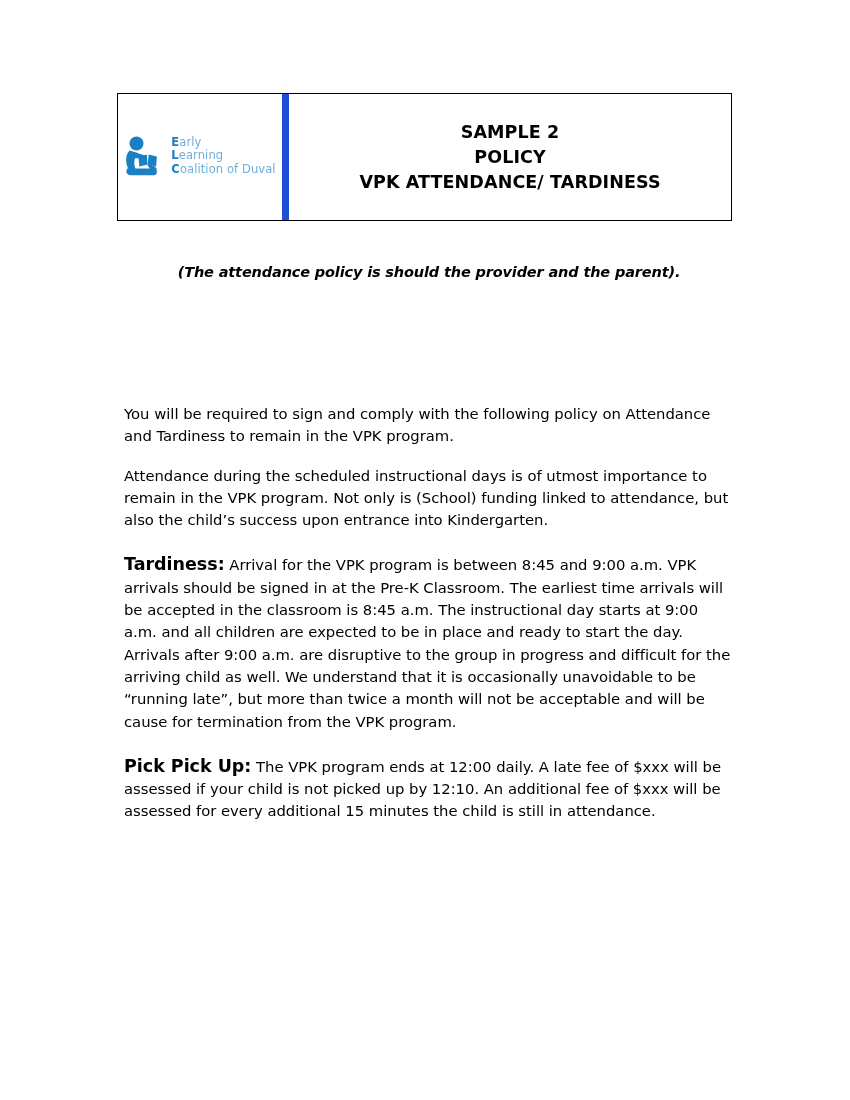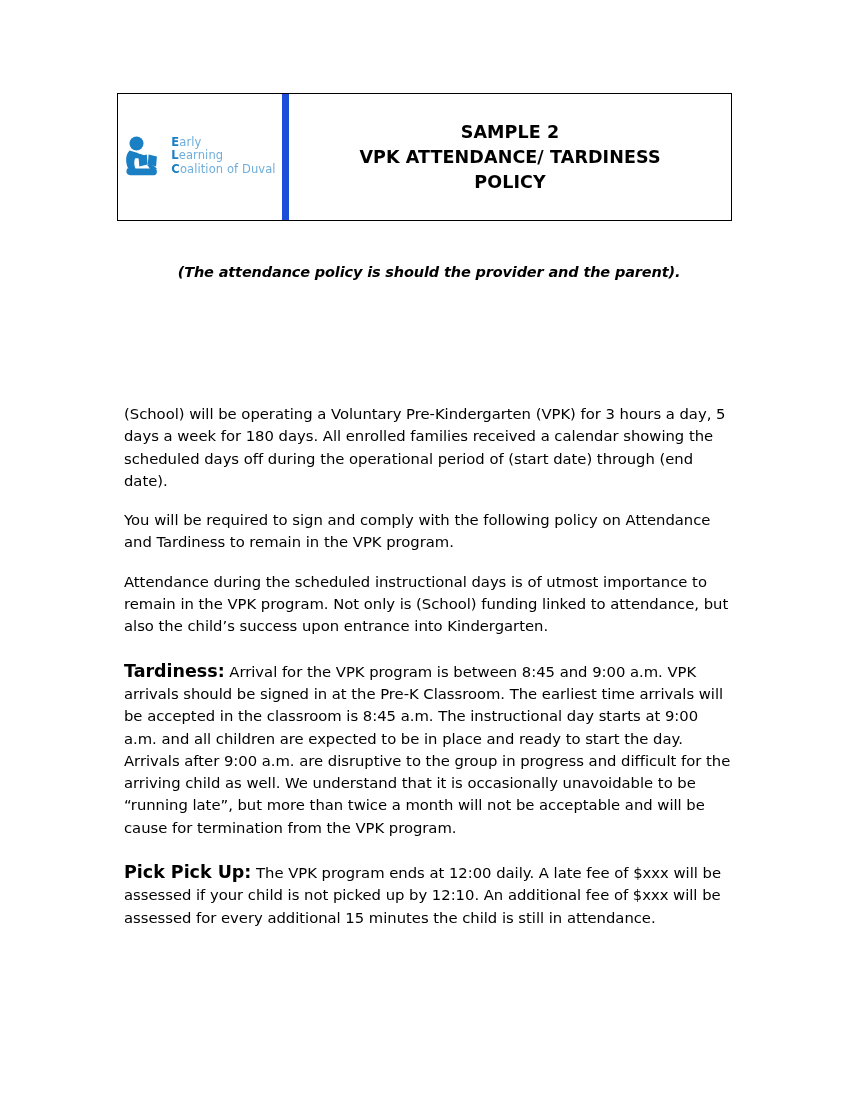--- a/index.html
+++ b/index.html
@@ -178,32 +178,31 @@
         <div><span class="cap">L</span>earning</div>
         <div><span class="cap">C</span>oalition of Duval</div>
       </div>
 
     </div>
   </div>
 
   <div class="header-cell-title">
     <div class="doc-title">
       <div>SAMPLE 2</div>
+      <div>POLICY</div>
       <div>VPK ATTENDANCE/ TARDINESS</div>
-      <div>POLICY</div>
     </div>
   </div>
 
 </div>
 
 <div class="subtitle">(The attendance policy is should the provider and the parent).</div>
 
 <div class="body-block">
 
-  <p class="para">(School) will be operating a Voluntary Pre-Kindergarten (VPK) for 3 hours a day, 5 days a week for 180 days.  All enrolled families received a calendar showing the scheduled days off during the operational period of (start date) through (end date).</p>
 
   <p class="para">You will be required to sign and comply with the following policy on Attendance and Tardiness to remain in the VPK program.</p>
 
   <p class="para">Attendance during the scheduled instructional days is of utmost importance to remain in the VPK program.  Not only is (School) funding linked to attendance, but also the child’s success upon entrance into Kindergarten.</p>
 
   <p class="para para-section"><span class="sec-head">Tardiness:</span><span>  Arrival for the VPK program is between 8:45 and 9:00 a.m.  VPK arrivals should be signed in at the Pre-K Classroom.  The earliest time arrivals will be accepted in the classroom is 8:45 a.m.  The instructional day starts at 9:00 a.m. and all children are expected to be in place and ready to start the day. Arrivals after 9:00 a.m. are disruptive to the group in progress and difficult for the arriving child as well.  We understand that it is occasionally unavoidable to be “running late”, but more than twice a month will not be acceptable and will be cause for termination from the VPK program.</span></p>
 
   <p class="para para-section"><span class="sec-head">Pick Pick Up:</span><span>  The VPK program ends at 12:00 daily.  A late fee of $xxx will be assessed if your child is not picked up by 12:10.  An additional fee of $xxx will be assessed for every additional 15 minutes the child is still in attendance.</span></p>
 
 </div>

